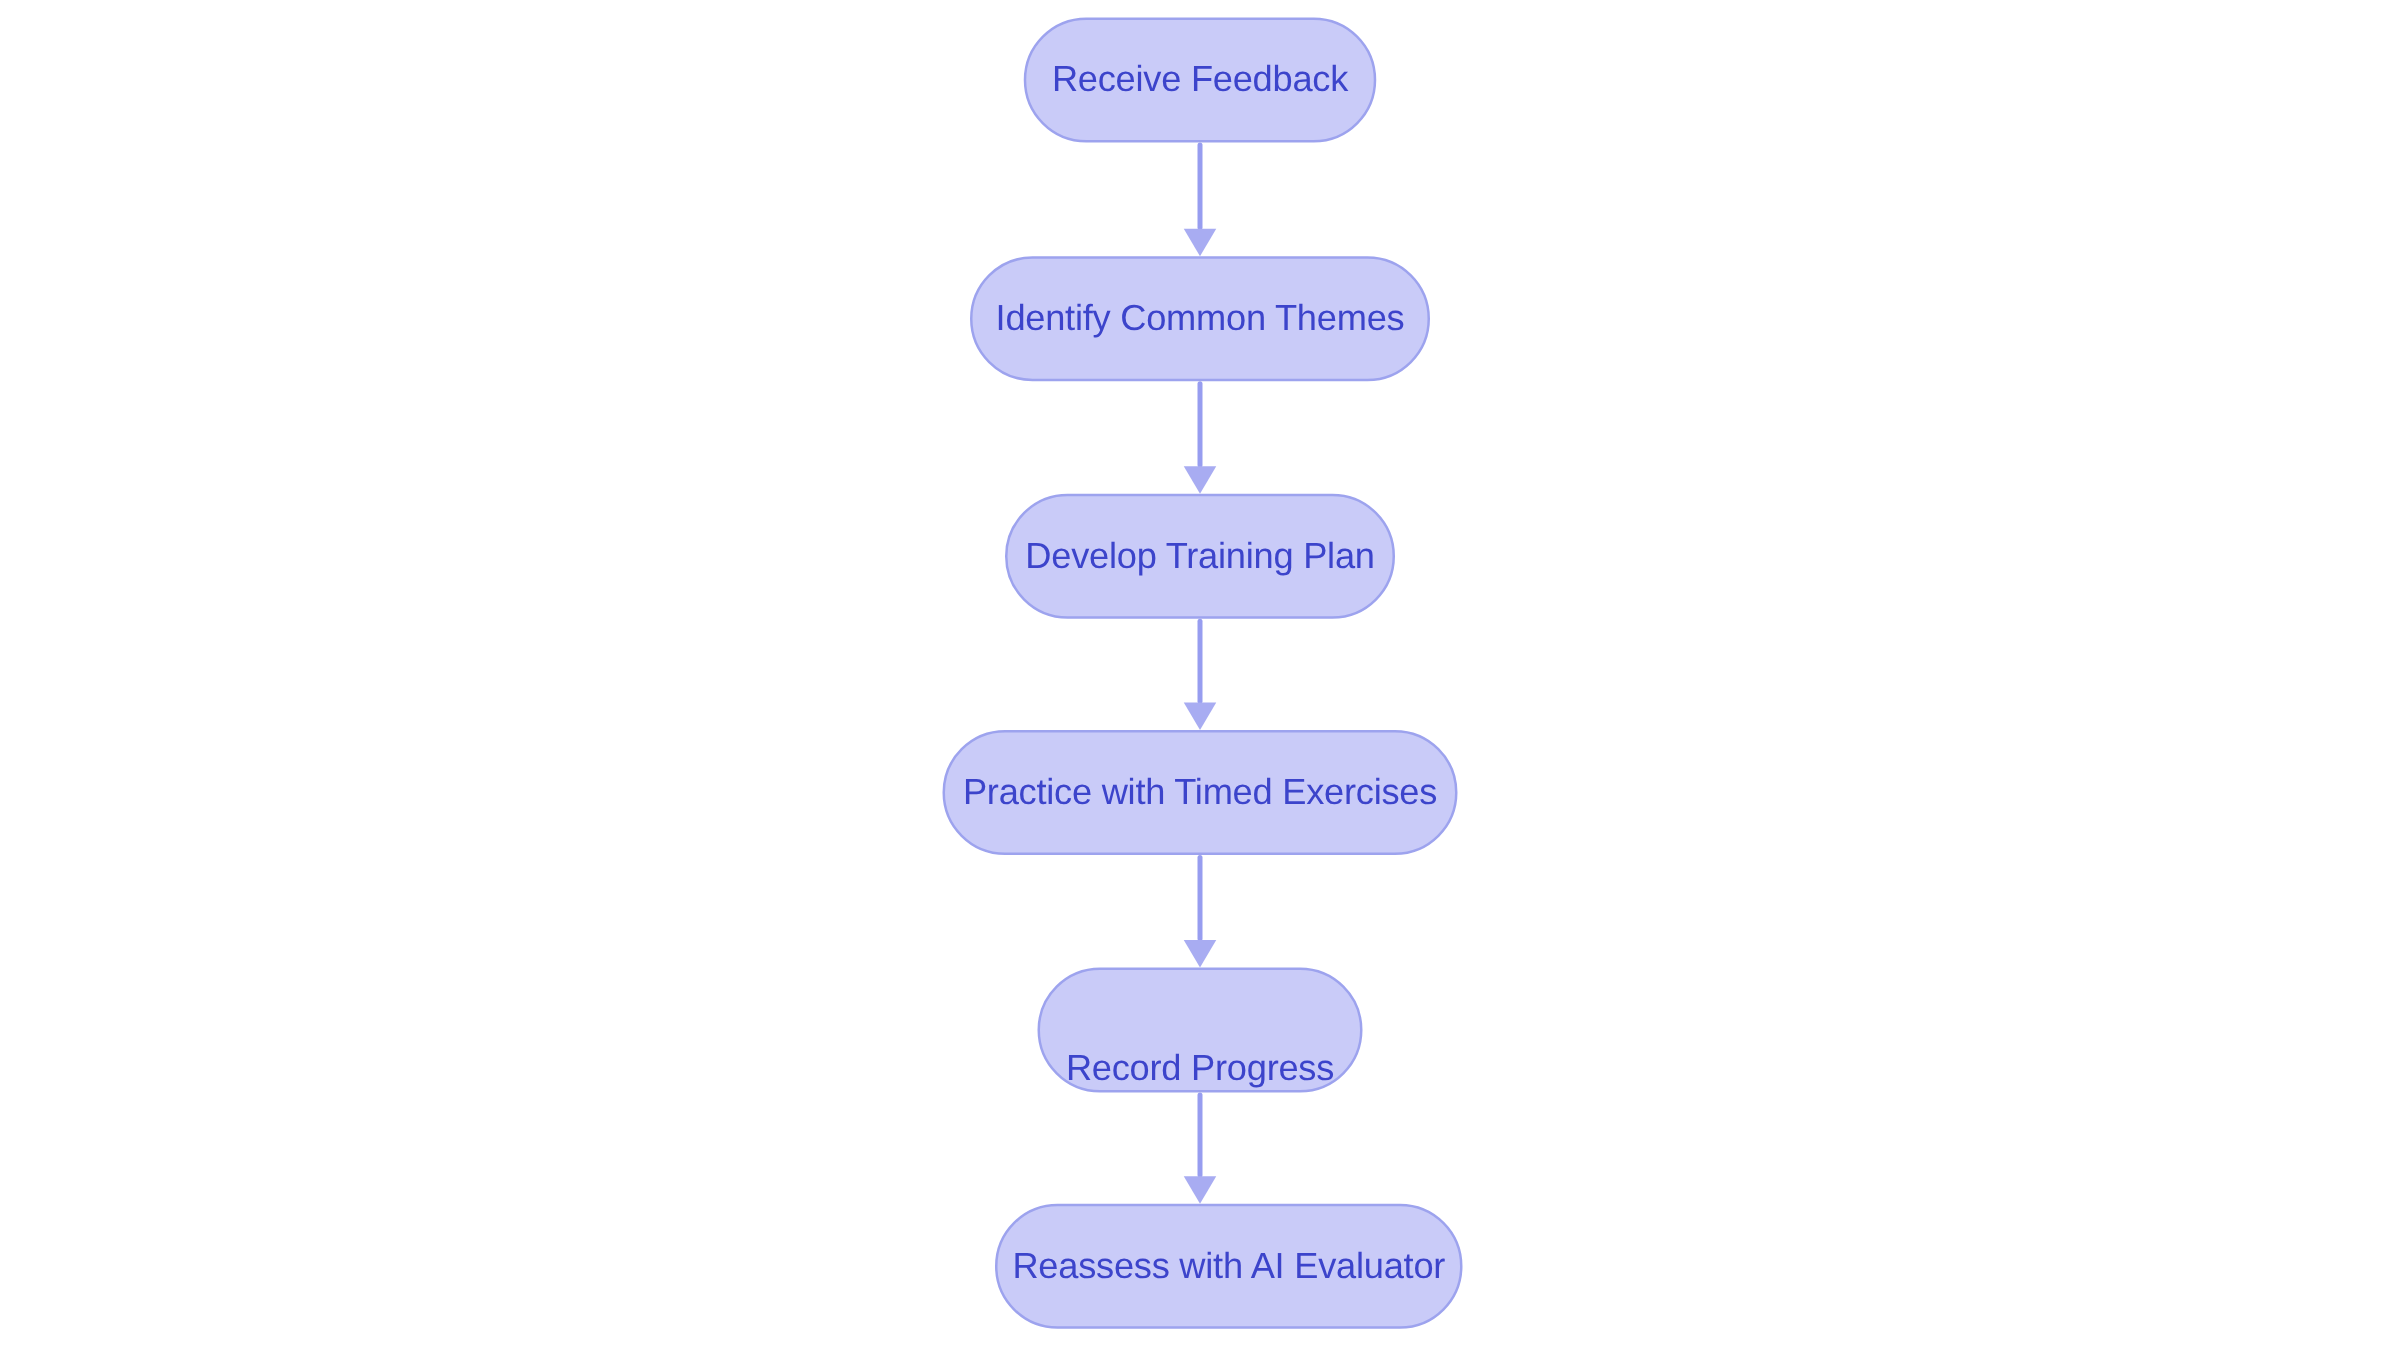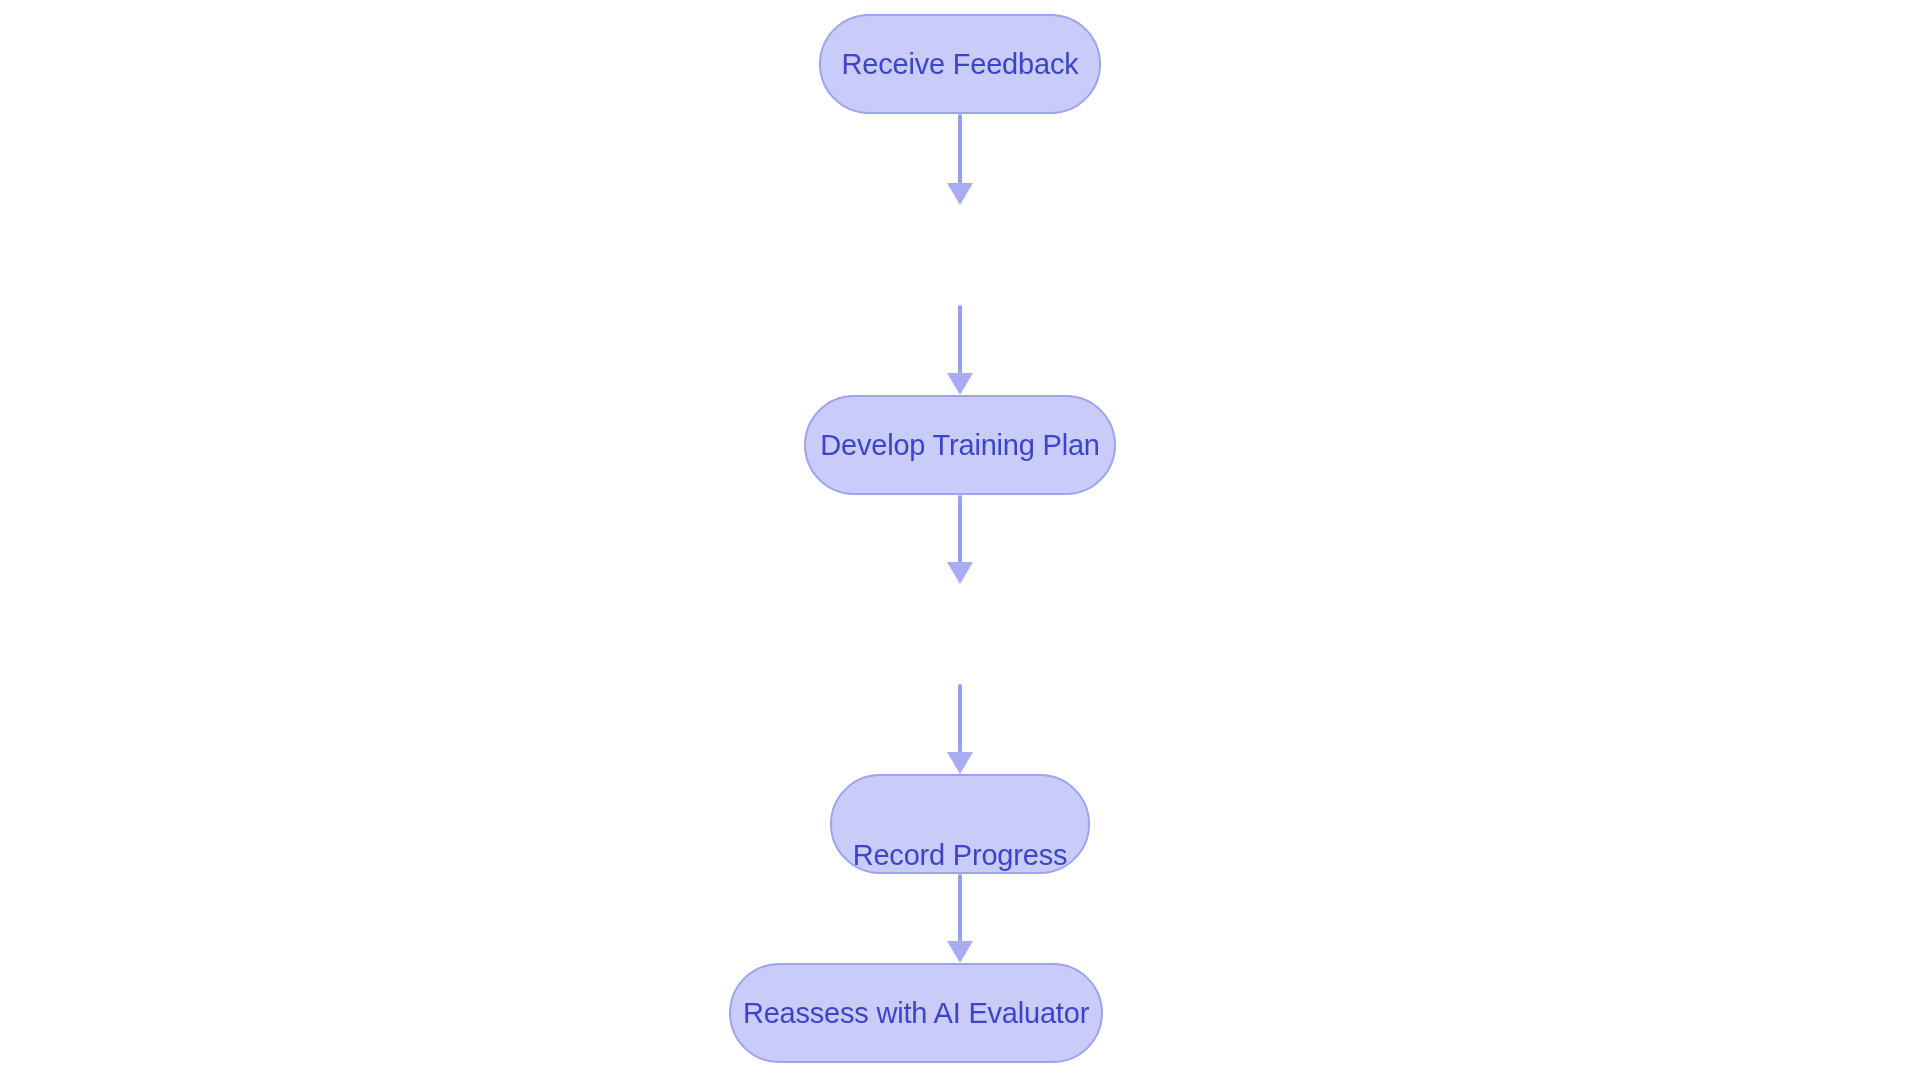--- a/index.html
+++ b/index.html
@@ -56,31 +56,37 @@
 </style>
 </head>
 <body>
 
 <div class="canvas">
 
   <div class="flow-node" style="left:819px;top:14px;width:282px;">
     <span class="label">Receive Feedback</span>
   </div>
 
+  <div class="flow-node" style="left:776px;top:205px;width:368px;">
+    <span class="label">Identify Common Themes</span>
+  </div>
 
   <div class="flow-node" style="left:804px;top:395px;width:312px;text-align:center;">
     <span class="label">Develop Training Plan</span>
   </div>
 
+  <div class="flow-node" style="left:754px;top:584px;width:412px;">
+    <span class="label">Practice with Timed Exercises</span>
+  </div>
 
   <div class="flow-node" style="left:830px;top:774px;width:260px;align-items:flex-end;">
     <span class="label">Record Progress</span>
   </div>
 
-  <div class="flow-node" style="left:729px;top:963px;width:374px;">
+  <div class="flow-node" style="left:796px;top:963px;width:374px;">
     <span class="label">Reassess with AI Evaluator</span>
   </div>
 
   <div>
     <div class="edge-stem" style="left:958px;top:114px;height:70px;"></div>
     <div class="edge-head" style="left:947px;top:183px;"></div>
   </div>
 
   <div>
     <div class="edge-stem" style="left:958px;top:305px;height:69px;"></div>

